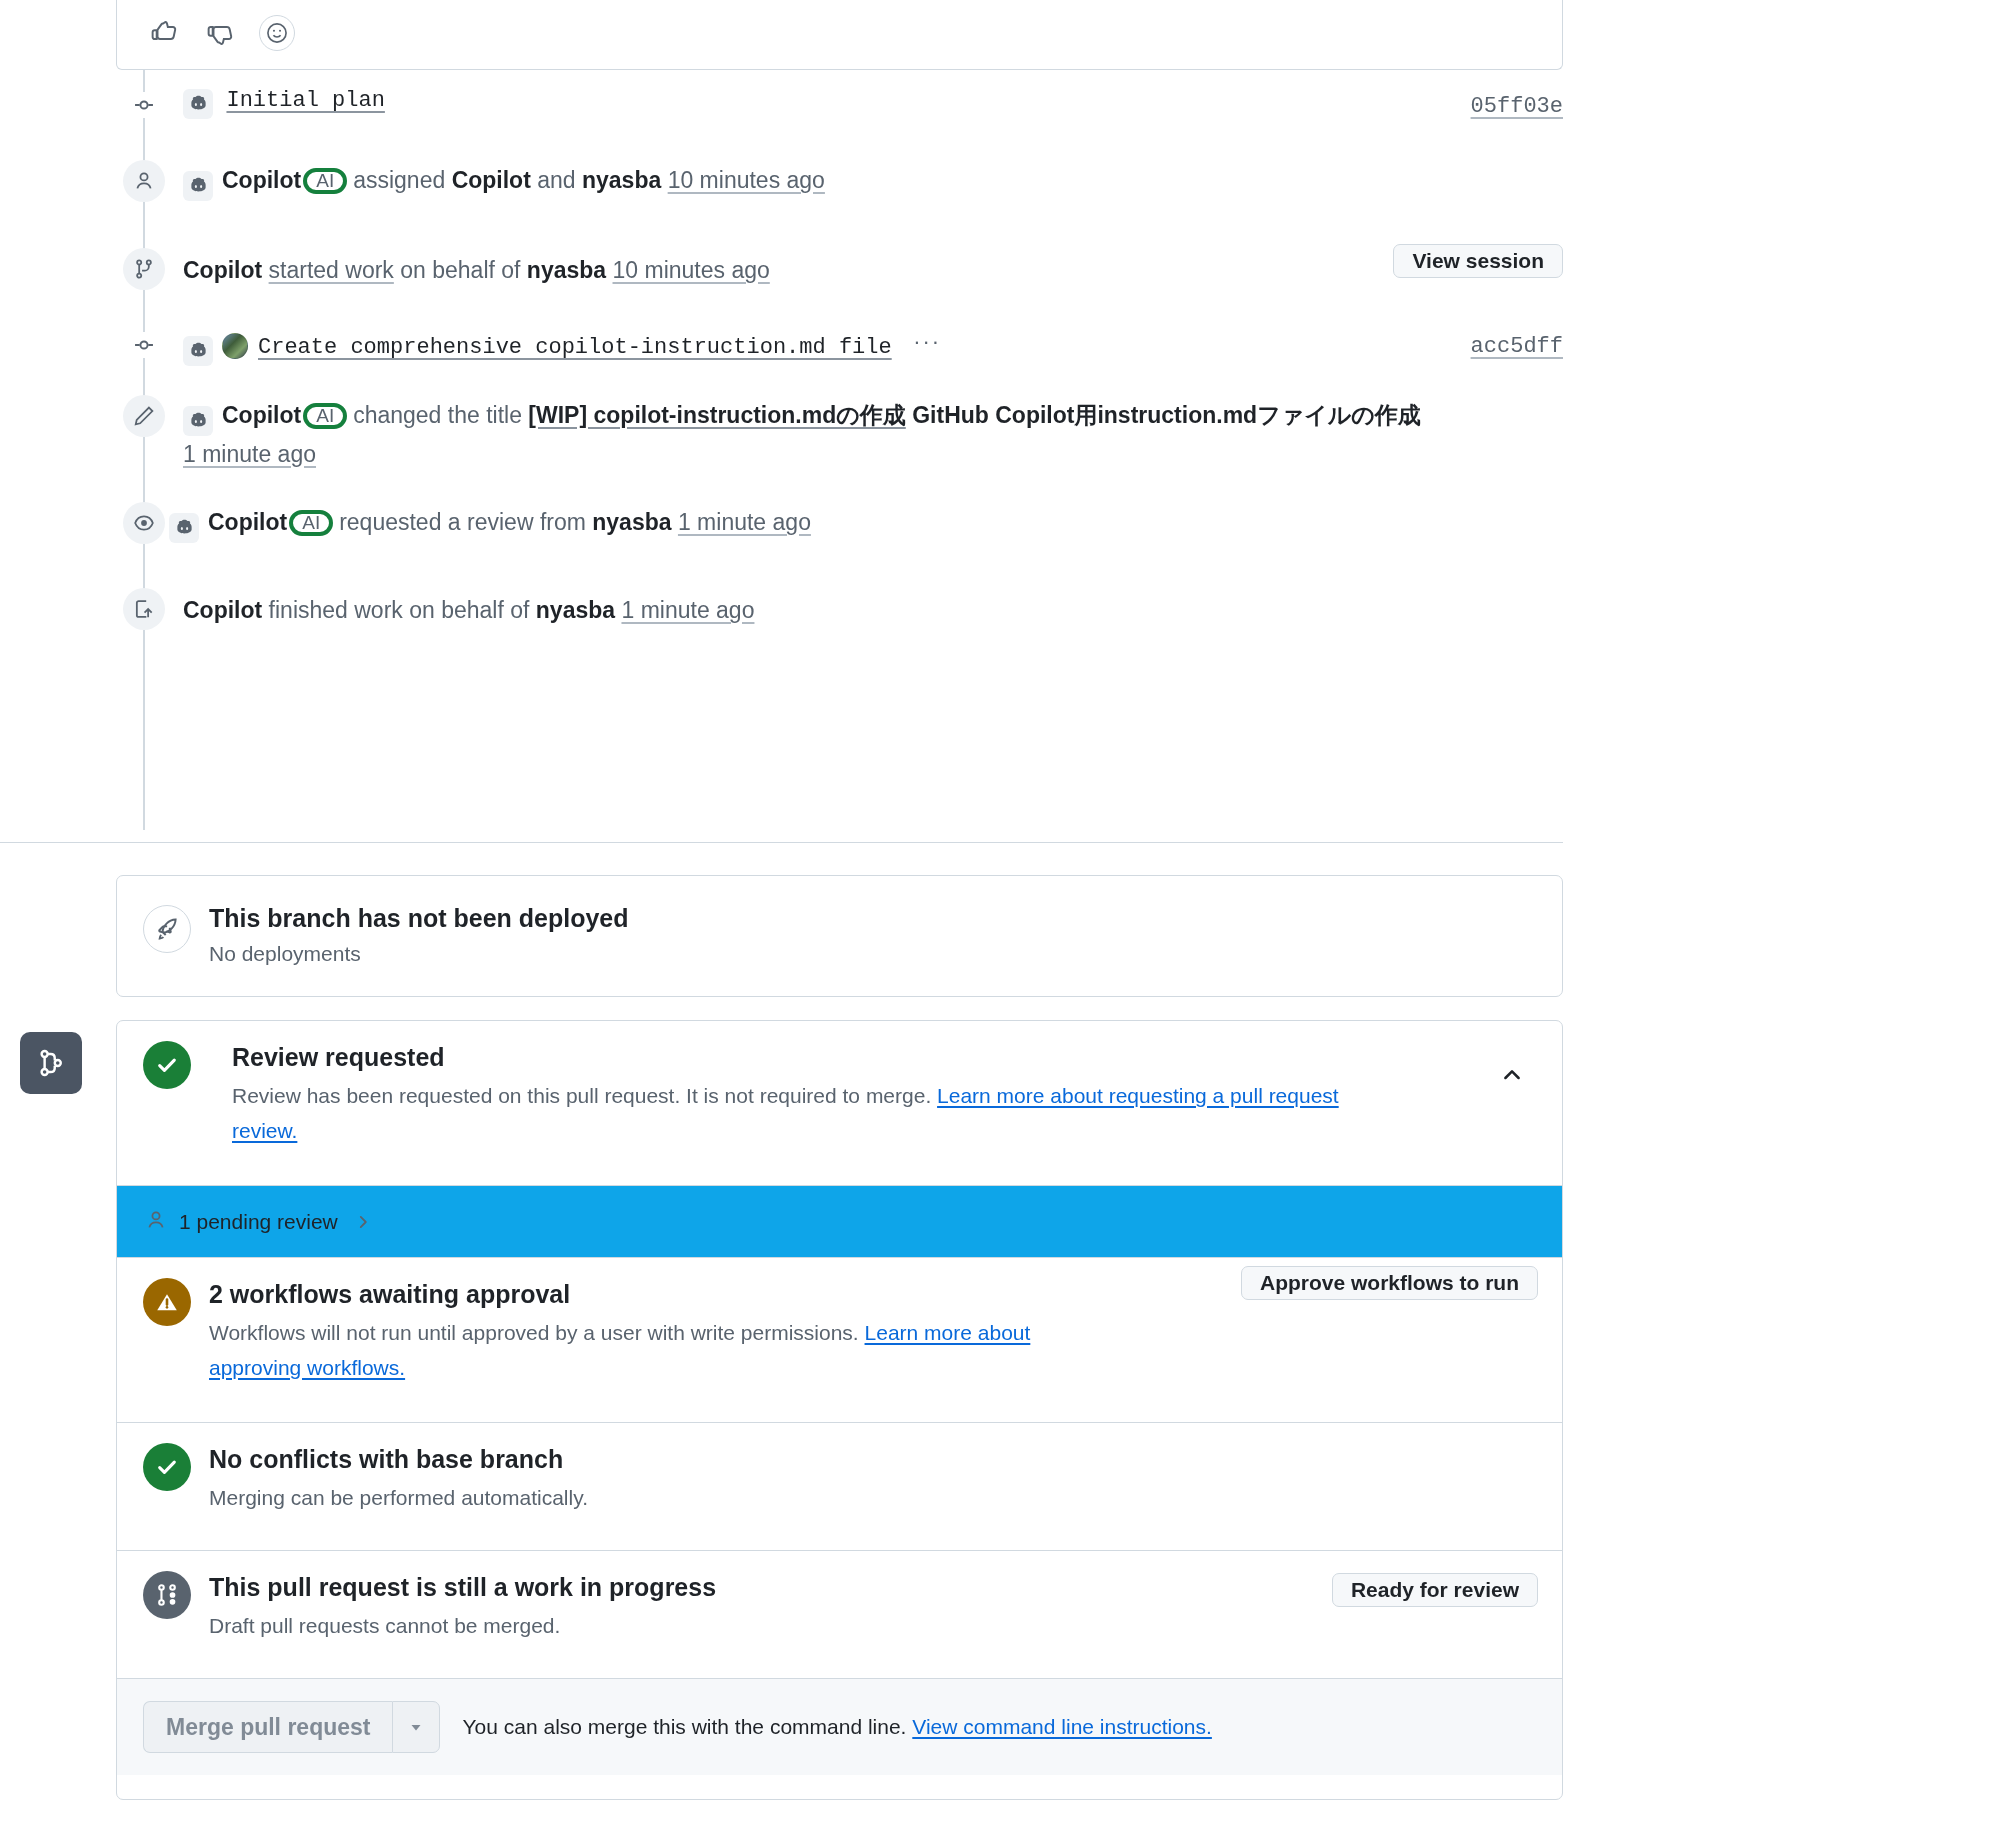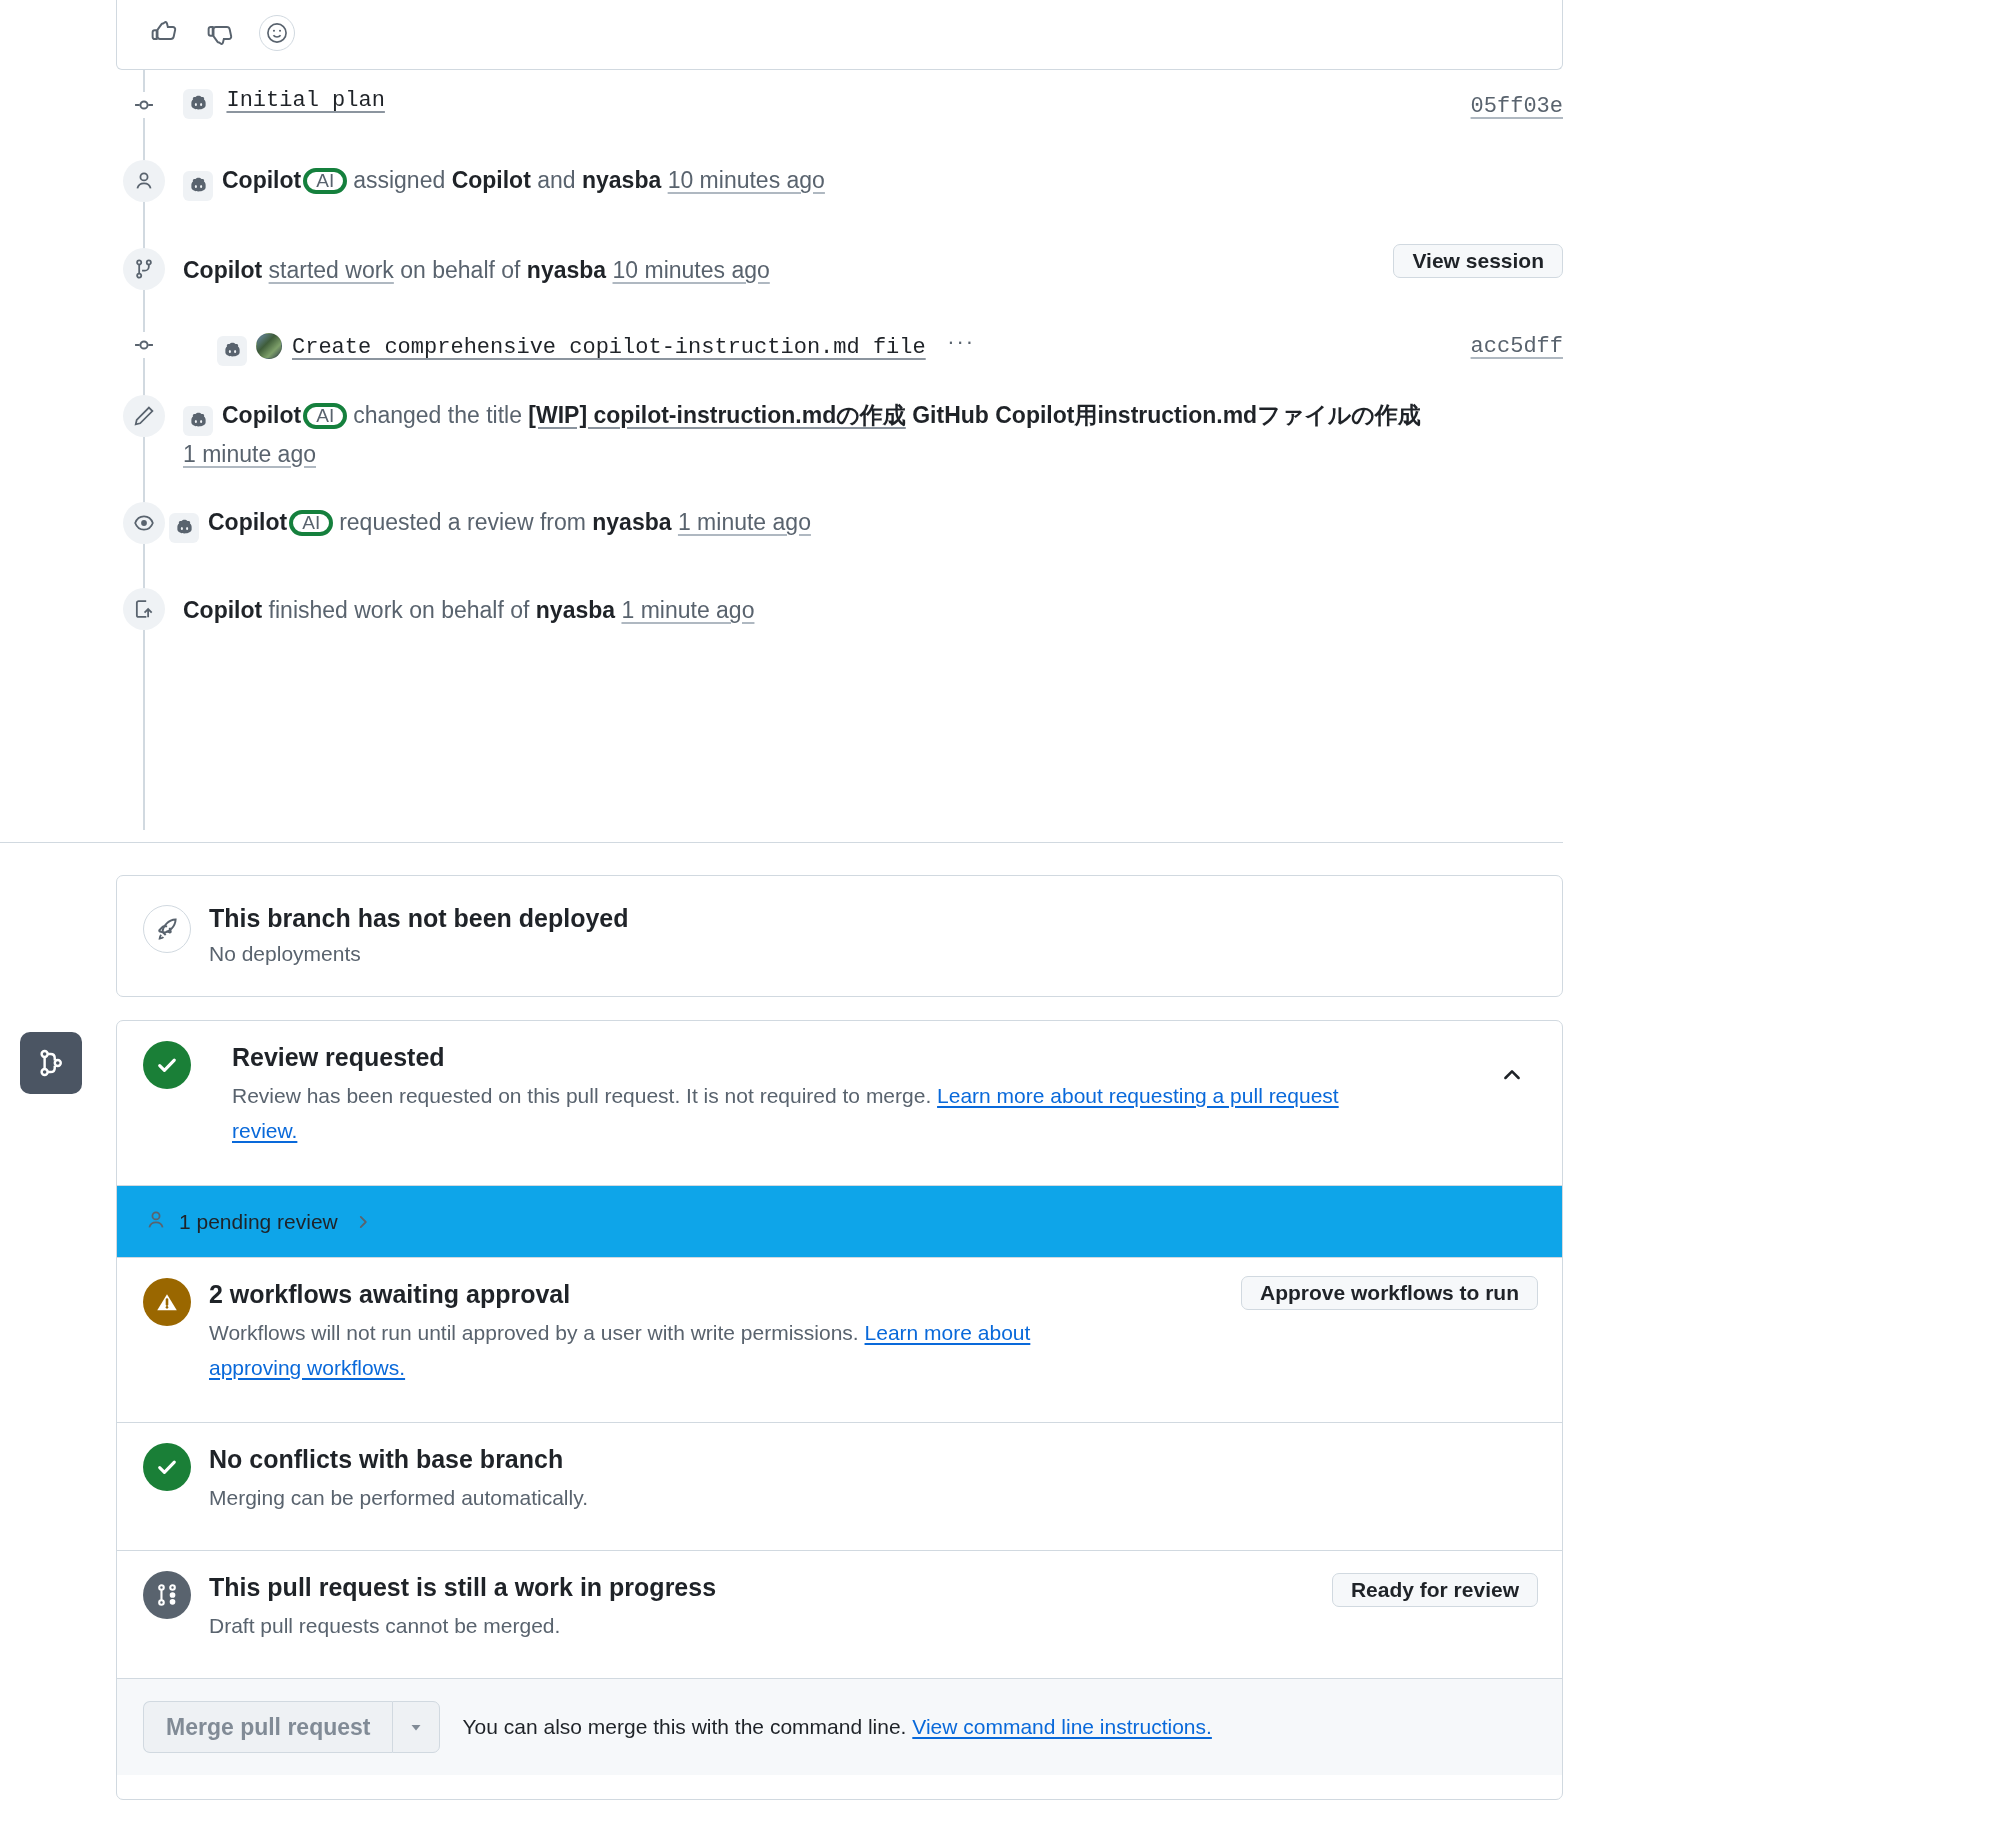--- a/index.html
+++ b/index.html
@@ -255,21 +255,21 @@
       </div>
     </div>
 
     <div class="row" style="left:0; top:250px; width:1563px;">
       <div class="node-small" style="top:12px;">
         <svg width="22" height="22" viewBox="0 0 16 16" fill="none" stroke="currentColor" stroke-width="1.4">
           <circle cx="8" cy="8" r="2.6"></circle>
           <path d="M1.5 8h3.4M11.1 8h3.4"></path>
         </svg>
       </div>
-      <div style="position:absolute; left:183px; top:8px;margin-left:34px;">
+      <div style="position:absolute; left:183px; top:8px;">
         <span class="avatar-sq">
           <svg width="19" height="19" viewBox="0 0 16 16" fill="currentColor">
             <path d="M8 1.5c-1 0-1.9.4-2.5 1.1-.5-.2-1.2-.2-1.7.2-.6.5-.7 1.3-.4 1.9C2.6 5.3 2 6.3 2 7.5v2.2c0 2 2.7 3.3 6 3.3s6-1.3 6-3.3V7.5c0-1.2-.6-2.2-1.4-2.8.3-.6.2-1.4-.4-1.9-.5-.4-1.2-.4-1.7-.2C9.9 1.9 9 1.5 8 1.5Zm-2.2 6a.9 1.3 0 0 1 0 2.6.9 1.3 0 0 1 0-2.6Zm4.4 0a.9 1.3 0 0 1 0 2.6.9 1.3 0 0 1 0-2.6Z"></path>
           </svg>
         </span><span class="avatar-img"></span><span class="mono">Create comprehensive copilot-instruction.md file</span>
         <span class="dots-btn">···</span>
       </div>
       <div class="sha" style="top:14px; right:0px;">acc5dff</div>
     </div>
 
@@ -396,21 +396,21 @@
           <circle cx="8" cy="11.3" r=".8" fill="#9a6700" stroke="none"></circle>
         </svg>
       </div>
       <div style="position:absolute; left:92px; top:22px; width:900px;">
         <div class="mtitle">2 workflows awaiting approval</div>
         <div class="mdesc" style="margin-top:6px;">
           <span>Workflows will not run until approved by a user with write permissions.</span>
           <span class="lnk">Learn more about approving workflows.</span>
         </div>
       </div>
-      <div class="right-btn" style="top:18px;">
+      <div class="right-btn" style="top:8px;">
         <button class="btn">Approve workflows to run</button>
       </div>
     </div>
 
     <div class="mrow" style="height:128px;">
       <div class="status-ico green">
         <svg width="26" height="26" viewBox="0 0 16 16" fill="none" stroke="currentColor" stroke-width="1.9" stroke-linecap="round" stroke-linejoin="round">
           <path d="m3.5 8.4 2.9 2.9 6.1-6.3"></path>
         </svg>
       </div>

